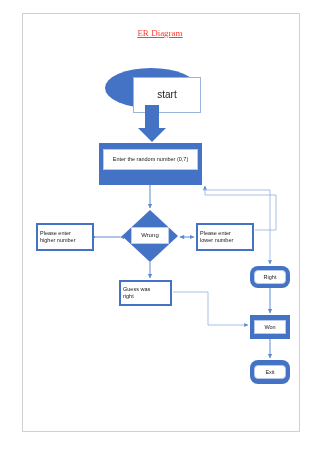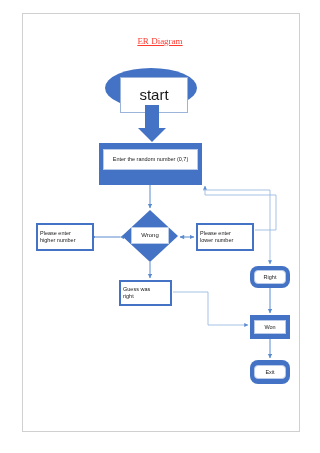--- a/index.html
+++ b/index.html
@@ -30,21 +30,21 @@
     position: absolute;
     left: 0;
     top: 0;
     width: 320px;
     height: 453px;
   }
   
   #title {
     position: absolute;
     left: 118px;
-    top: 36px;
+    top: 28px;
     width: 84px;
     text-align: center;
     color: #FF3B30;
     font-size: 9px;
     font-family: "Liberation Serif", serif;
     text-decoration: underline;
     white-space: nowrap;
   }
   
   .node {
@@ -74,25 +74,25 @@
   
   #start-node {
     left: 105px;
     top: 68px;
     width: 92px;
     height: 40px;
     background: #4472C4;
     border-radius: 50% / 50%;
   }
   #start-inner {
-    left: 120px;
+    left: 133px;
     top: 77px;
     width: 68px;
     height: 36px;
-    font-size: 15px;
+    font-size: 10px;
     border-color: #9db4da;
   }
   
   #block-arrow-shaft {
     position: absolute;
     left: 145px;
     top: 105px;
     width: 14px;
     height: 25px;
     background: #4472C4;

